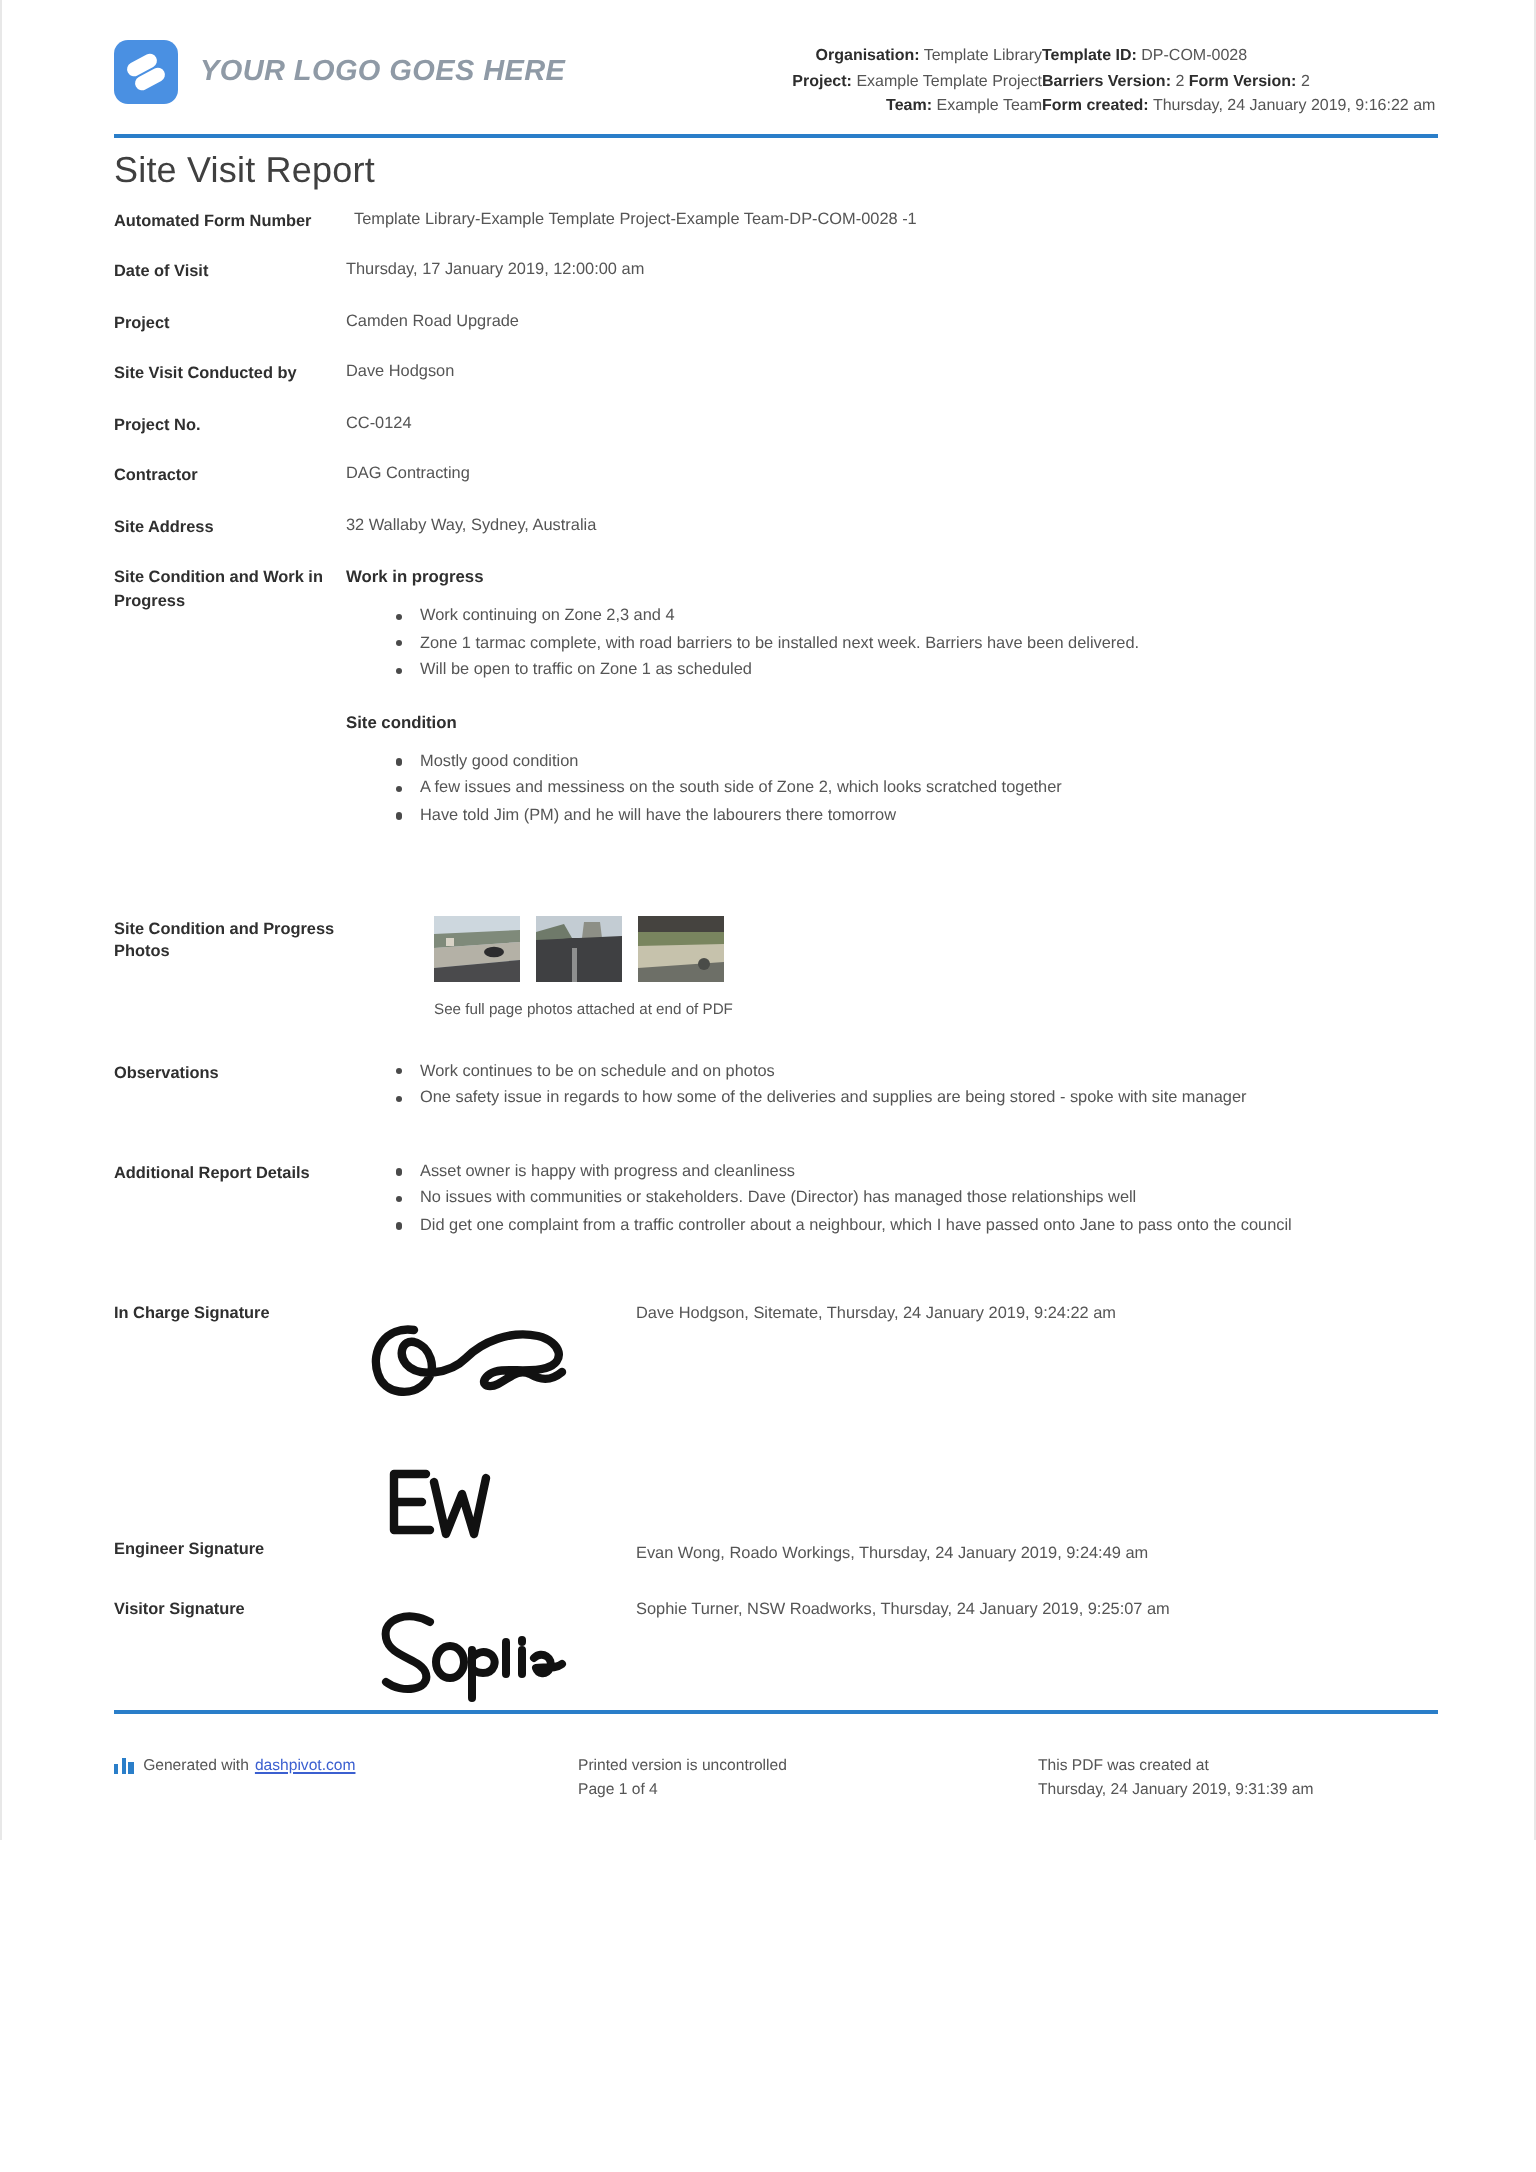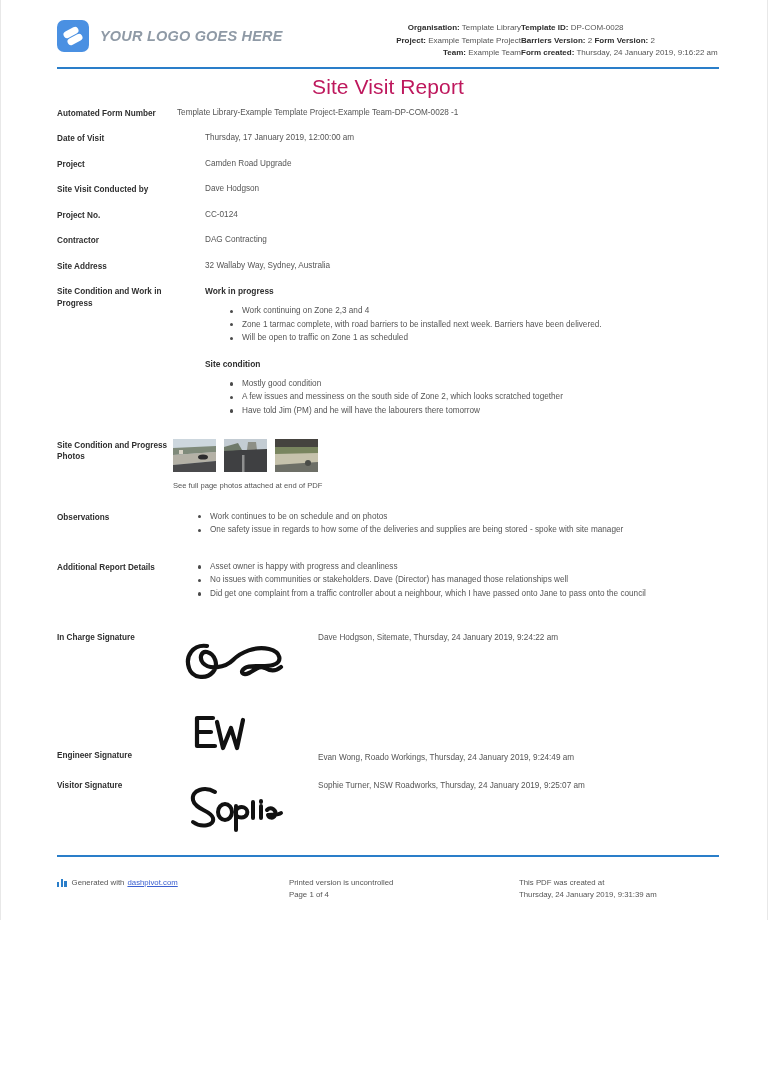--- a/index.html
+++ b/index.html
@@ -83,25 +83,24 @@
   
   .blue-rule {
     margin: 7px 48px 0 56px;
     height: 2px;
     background: #2a7ec9;
   }
 
   
   .doc-title {
     margin: 6px 48px 0 56px;
-    font-size: 21px;
-    color: #be185d;
+    font-size: 18px;
+    color: #404040;
     font-weight: normal;
     letter-spacing: 0.1px;
-    text-align: center;
   }
 
   
   .fields {
     margin: 8px 48px 0 56px;
   }
   .row {
     display: flex;
     align-items: flex-start;
   }
@@ -115,21 +114,21 @@
     padding-top: 1px;
   }
   .row .value {
     flex: 1 1 auto;
     font-size: 8.2px;
     color: #555;
     line-height: 12px;
   }
   .row.r-afn { margin-top: 1px; }
   .row.r-afn .value { padding-left: 4px; }
-  .row.sp { margin-top: 13px; gap: 32px; }
+  .row.sp { margin-top: 13px; }
 
   
   .subhead {
     font-size: 8.4px;
     font-weight: bold;
     color: #2f2f2f;
     margin: 0 0 1px 0;
   }
   ul.bullets {
     margin: 8px 0 0 0;
@@ -345,21 +344,21 @@
         <div class="gap-block"></div>
         <div class="subhead">Site condition</div>
         <ul class="bullets">
           <li>Mostly good condition</li>
           <li>A few issues and messiness on the south side of Zone 2, which looks scratched together</li>
           <li>Have told Jim (PM) and he will have the labourers there tomorrow</li>
         </ul>
       </div>
     </div>
 
-    <div class="row" style="margin-top:20px;">
+    <div class="row" style="margin-top:42px;gap:44px;">
       <div class="label">Site Condition and Progress Photos</div>
       <div class="value">
         <div class="photos">
           <div class="photo">
             <svg width="43" height="33" viewBox="0 0 43 33">
               <rect x="0" y="0" width="43" height="33" fill="#b9c3c9"></rect>
               <rect x="0" y="0" width="43" height="9" fill="#cdd7de"></rect>
               <path d="M0 9 L43 7 L43 13 L0 16 Z" fill="#7f8a7a"></path>
               <path d="M0 16 L43 13 L43 22 L0 26 Z" fill="#b4b1a6"></path>
               <path d="M0 26 L43 22 L43 33 L0 33 Z" fill="#4a4a4c"></path>

